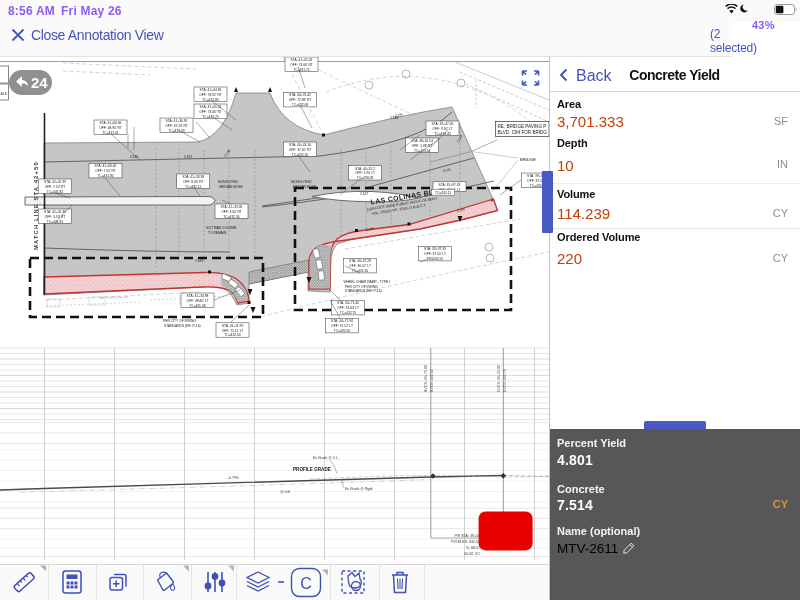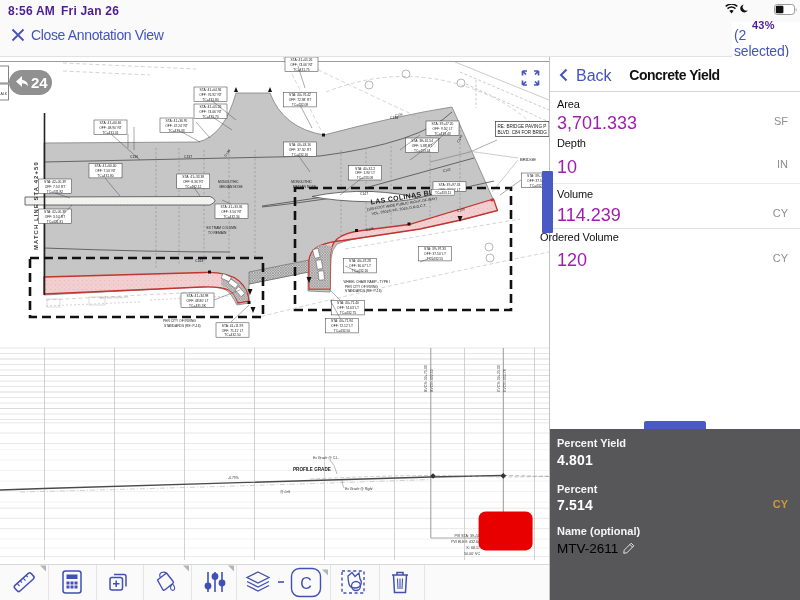--- a/index.html
+++ b/index.html
@@ -1,25 +1,25 @@
 <!DOCTYPE html>
 <html><head><meta charset="utf-8">
 <style>
 *{margin:0;padding:0;box-sizing:border-box}
 html,body{width:800px;height:600px;overflow:hidden;font-family:"Liberation Sans",sans-serif;background:#fff}
 .abs{position:absolute}
 #page{position:relative;width:800px;height:600px}
-#status{position:absolute;left:0;top:0;width:800px;height:22px;background:#fafafa;color:#4c1d95;font-size:12px;font-weight:bold;letter-spacing:0.2px}
+#status{position:absolute;left:0;top:0;width:800px;height:22px;background:#fafafa;color:#8b5cf6;font-size:12px;font-weight:bold;letter-spacing:0.2px}
 #nav{position:absolute;left:0;top:22px;width:732px;height:35px;background:#fafafa;border-bottom:1px solid #e2e2e2}
 .blue{color:#4354bd}
 #toolbar{position:absolute;left:0;top:564px;width:549px;height:36px;background:#fafafa;border-top:1px solid #d8d8d8}
 .sep{position:absolute;top:565px;width:1px;height:35px;background:#e4e4e4}
 #rpanel{position:absolute;left:549px;top:57px;width:251px;height:543px;background:#fff;border-left:1px solid #c2c2c2}
-.flabel{font-weight:normal;font-size:11px;color:#101010;letter-spacing:-0.1px}
-.fval{font-size:18px;color:#a21caf}
+.flabel{font-weight:bold;font-size:11px;color:#101010;letter-spacing:-0.1px}
+.fval{font-size:15px;color:#c2410c}
 .funit{position:absolute;right:12px;font-size:11px;color:#8e8e93}
 #dark{position:absolute;left:550px;top:429px;width:250px;height:171px;background:#57575a;color:#fff}
 .dlabel{font-weight:bold;font-size:11px;color:#f5f5f5}
 .dval{font-size:14px;color:#fff;font-weight:bold;letter-spacing:0.2px}
 #bluetab{position:absolute;left:644px;top:421px;width:62px;height:9px;background:#4a5ac4;border-radius:2px 2px 0 0}
 #bluebar{position:absolute;left:542px;top:171px;width:11px;height:62px;background:#4a5ac4;border-radius:1px}
 </style></head>
 <body>
 <div id="page">
 
@@ -461,21 +461,21 @@
 <g fill="#b3b3bb">
         <path d="M40,1.5 L46,1.5 L46,7.5 Z"></path>
         <path d="M183,1.5 L189,1.5 L189,7.5 Z"></path>
         <path d="M228,1.5 L234,1.5 L234,7.5 Z"></path>
         <path d="M322,5.5 L328,5.5 L328,11.5 Z"></path>
       </g>
 </svg>
 
 <div id="status">
 <span class="abs" style="left:8px;top:4px">8:56 AM</span>
-<span class="abs" style="left:61px;top:4px">Fri Jan 26</span>
+<span class="abs" style="left:61px;top:4px">Fri May 26</span>
 <svg class="abs" style="left:725px;top:3.5px" width="13" height="10" viewBox="0 0 13 10">
         <path d="M6.5,9.4 L4.3,6.8 Q5.2,5.9 6.5,5.9 Q7.8,5.9 8.7,6.8 Z" fill="#111"></path>
         <path d="M2.5,4.6 Q6.5,1.3 10.5,4.6" stroke="#111" stroke-width="1.5" fill="none"></path>
         <path d="M0.7,2.3 Q6.5,-2.2 12.3,2.3" stroke="#111" stroke-width="1.5" fill="none"></path>
       </svg>
 <svg class="abs" style="left:739.5px;top:3.5px" width="9" height="9" viewBox="0 0 11 11">
         <path d="M9.6,7.6 A4.9,4.9 0 1 1 4.6,0.5 A4.4,4.4 0 0 0 9.6,7.6 Z" fill="#111"></path>
       </svg>
 <span class="abs" style="left:752px;top:19px;font-size:11px">43%</span>
 <svg class="abs" style="left:774px;top:3.5px" width="24" height="11" viewBox="0 0 24 11">
@@ -483,50 +483,50 @@
         <rect x="1.8" y="1.8" width="7.6" height="7.4" rx="1.2" fill="#111"></rect>
         <path d="M21.8,3.2 Q23.4,5.5 21.8,7.8 Z" fill="#9a9a9a"></path>
       </svg>
 </div>
 
 <div id="nav">
 <svg class="abs" style="left:11px;top:6px" width="14" height="14" viewBox="0 0 14 14">
         <path d="M1.5,1.5 L12.5,12.5 M12.5,1.5 L1.5,12.5" stroke="#4354bd" stroke-width="1.8" fill="none"></path>
       </svg>
 <span class="abs blue" style="left:31px;top:5px;font-size:14px;letter-spacing:-0.35px">Close Annotation View</span>
-<span class="abs blue" style="left:734px;top:5px;font-size:14px;letter-spacing:-0.2px">(2 selected)</span>
+<span class="abs blue" style="left:710px;top:5px;font-size:12px;letter-spacing:-0.2px">(2 selected)</span>
 </div>
 
 <div id="rpanel"></div>
 <svg class="abs" style="left:559px;top:68px" width="9" height="14" viewBox="0 0 9 14">
       <path d="M7.5,1.5 L2,7 L7.5,12.5" stroke="#4354bd" stroke-width="2" fill="none"></path>
     </svg>
 <span class="abs blue" style="left:576px;top:66.5px;font-size:16px">Back</span>
 <span class="abs" style="left:549px;top:66.5px;width:251px;text-align:center;font-size:14px;letter-spacing:-0.5px;font-weight:bold;color:#111">Concrete Yield</span>
 <div class="abs" style="left:550px;top:91px;width:250px;height:1px;background:#d5d5d5"></div>
 <span class="abs flabel" style="left:557px;top:97.5px">Area</span>
 <span class="abs fval" style="left:557px;top:113px">3,701.333</span>
 <span class="abs funit" style="top:114.5px;right:12px">SF</span>
 <span class="abs flabel" style="left:557px;top:136.5px">Depth</span>
 <span class="abs fval" style="left:557px;top:156.5px">10</span>
 <span class="abs funit" style="top:158px;right:12px">IN</span>
 <div class="abs" style="left:550px;top:183px;width:250px;height:1px;background:#ececec"></div>
 <span class="abs flabel" style="left:557px;top:187.5px">Volume</span>
 <span class="abs fval" style="left:557px;top:205px">114.239</span>
 <span class="abs funit" style="top:206.5px;right:12px">CY</span>
 <div class="abs" style="left:550px;top:228px;width:250px;height:1px;background:#e0e0e0"></div>
-<span class="abs flabel" style="left:540px;top:230.5px">Ordered Volume</span>
-<span class="abs fval" style="left:557px;top:250px">120</span>
+<span class="abs flabel" style="left:557px;top:230.5px">Ordered Volume</span>
+<span class="abs fval" style="left:557px;top:250px">220</span>
 <span class="abs funit" style="top:251.5px;right:12px">CY</span>
 
 <div id="bluetab"></div>
 <div id="dark"></div>
 <span class="abs dlabel" style="left:557px;top:437px">Percent Yield</span>
 <span class="abs dval" style="left:557px;top:452px">4.801</span>
-<span class="abs dlabel" style="left:557px;top:482.5px">Percent</span>
+<span class="abs dlabel" style="left:557px;top:482.5px">Concrete</span>
 <span class="abs dval" style="left:557px;top:496.5px">7.514</span>
 <span class="abs" style="right:12px;top:498px;font-size:11px;font-weight:bold;color:#cf9a33">CY</span>
 <span class="abs dlabel" style="left:557px;top:525px">Name (optional)</span>
 <span class="abs" style="left:557px;top:540.5px;font-size:13.5px;font-family:Liberation Sans, sans-serif;color:#000000">MTV-2611</span>
 <svg class="abs" style="left:622px;top:541px" width="14" height="14" viewBox="0 0 16 16">
       <path d="M10.5,2.5 L13.5,5.5 L5.5,13.5 L2,14 L2.5,10.5 Z M9,4 L12,7" stroke="#e8e8e8" stroke-width="1.1" fill="none"></path>
     </svg>
 
 <div id="bluebar"></div>
 </div>

